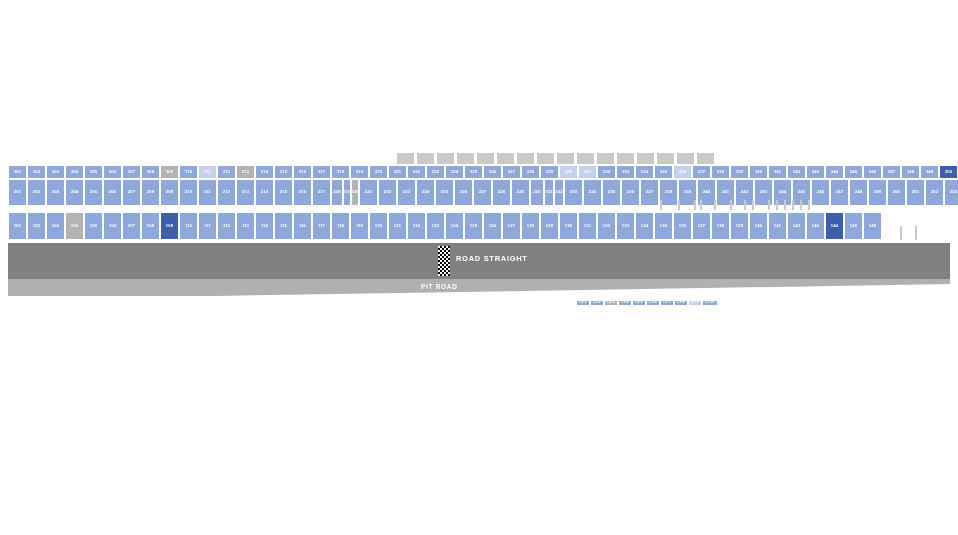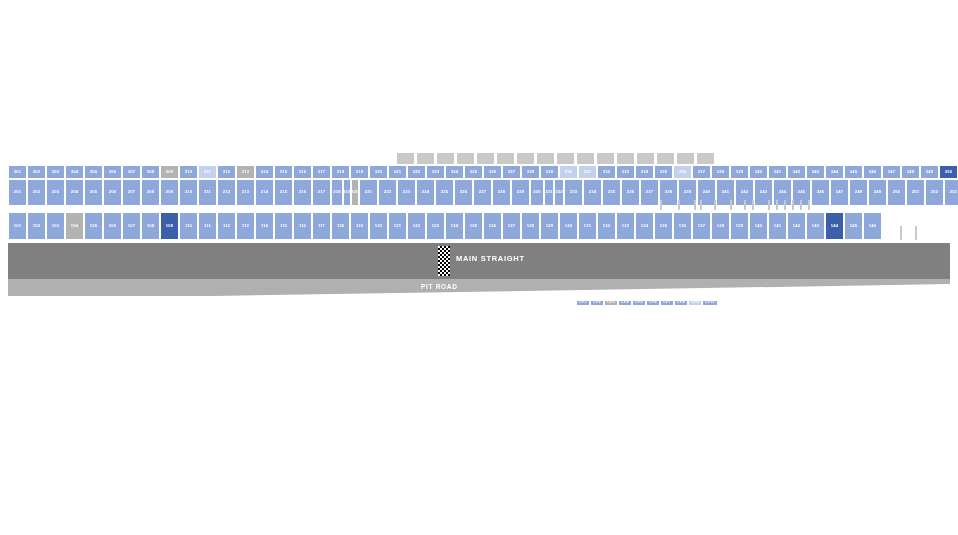--- a/index.html
+++ b/index.html
@@ -264,21 +264,21 @@
       <div class="sec " style="width: 19px;">142</div>
       <div class="sec " style="width: 19px;">143</div>
       <div class="sec sel" style="width: 19px;">144</div>
       <div class="sec " style="width: 19px;">145</div>
       <div class="sec " style="width: 19px;">146</div>
     </div>
 
   <div id="main-straight"></div>
   <div id="pit-road"></div>
   <div id="flag"></div>
-  <div id="main-straight-label">MAIN STRAIGHT</div>
+  <div id="main-straight-label">ROAD STRAIGHT</div>
   <div id="pit-road-label">PIT ROAD</div>
 
   <div id="cp-row">
       <div class="sec " style="width: 14px; font-size: 3.6px;">CP1</div>
       <div class="sec " style="width: 14px; font-size: 3.6px;">CP2</div>
       <div class="sec na" style="width: 14px; font-size: 3.6px;">CP3</div>
       <div class="sec " style="width: 14px; font-size: 3.6px;">CP4</div>
       <div class="sec " style="width: 14px; font-size: 3.6px;">CP5</div>
       <div class="sec " style="width: 14px; font-size: 3.6px;">CP6</div>
       <div class="sec " style="width: 14px; font-size: 3.6px;">CP7</div>

